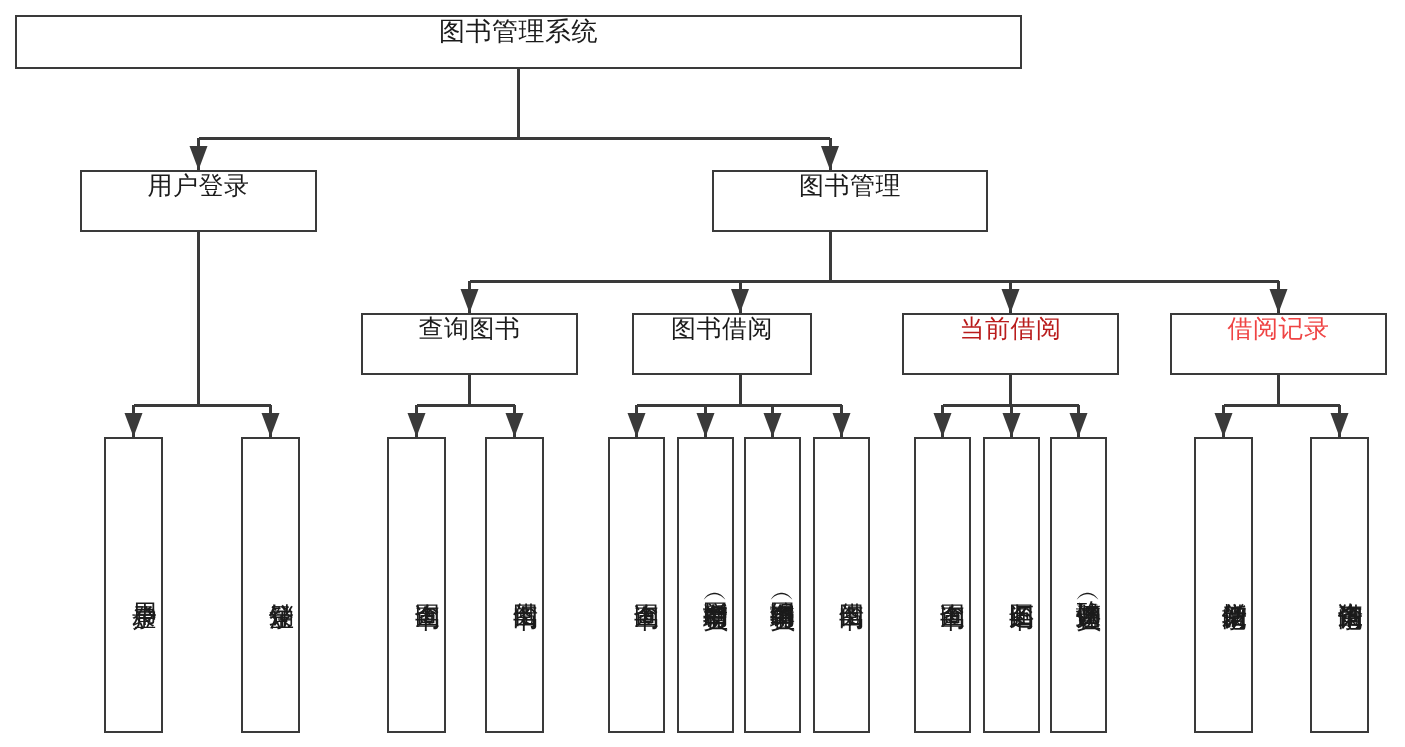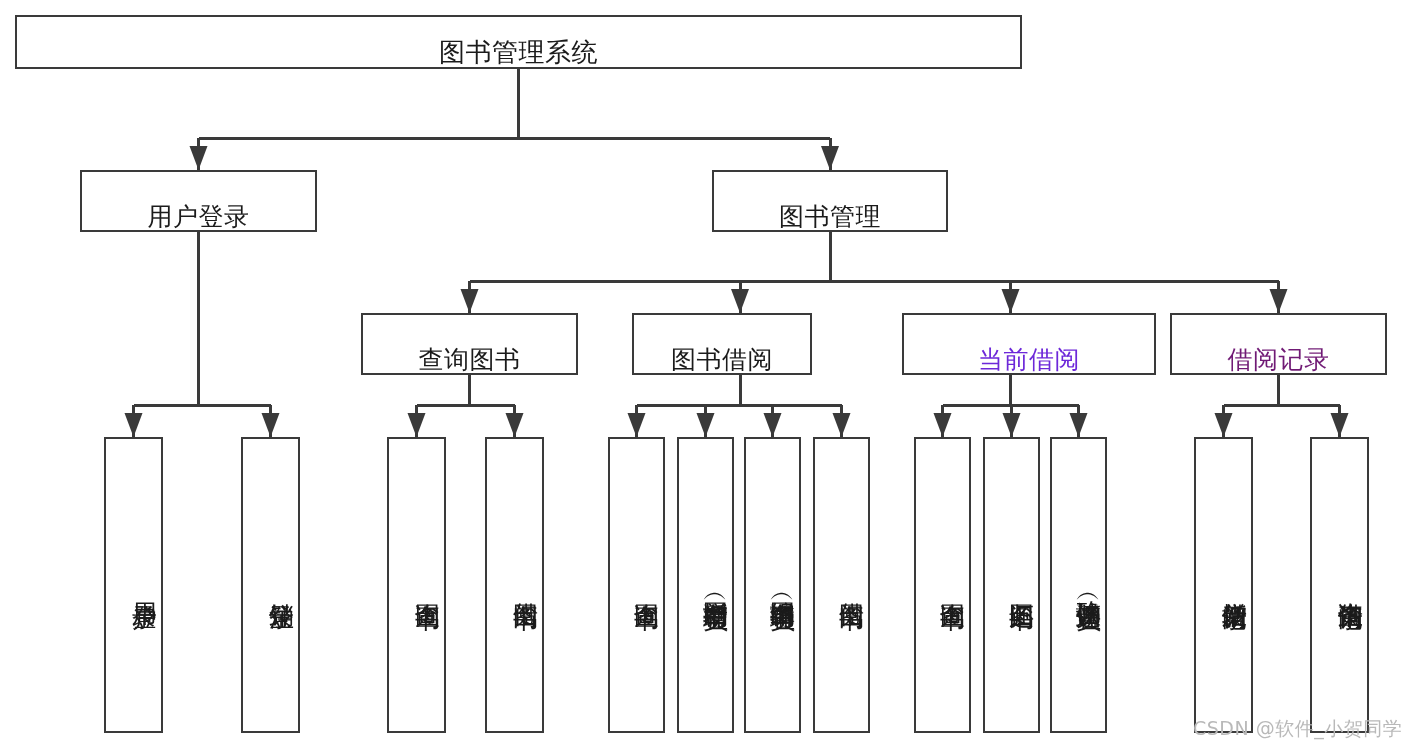--- a/index.html
+++ b/index.html
@@ -24,21 +24,21 @@
     width: 1405px;
     height: 747px;
     pointer-events: none;
   }
   .node {
     position: absolute;
     box-sizing: border-box;
     background: #ffffff;
     border: 2px solid #3a3a3a;
     display: flex;
-    align-items: flex-end;
+    align-items: flex-start;
     justify-content: center;
     color: #1b1b1b;
   }
   .node.horiz {
     font-size: 25px;
     letter-spacing: 0.5px;
     line-height: 1.1;
   }
   .node.vert {
     writing-mode: vertical-rl;
@@ -126,33 +126,33 @@
       <line x1="1339.5" y1="405" x2="1339.5" y2="437" stroke="#3a3a3a" stroke-width="3" shape-rendering="crispEdges"></line>
       <polygon points="1330.5,413 1348.5,413 1339.5,437" fill="#3a3a3a"></polygon>
     </svg>
   <div id="nodes">
       <div class="node horiz root" style="left: 15px; top: 15px; width: 1007px; height: 54px; border-color: rgb(58, 58, 58); color: rgb(27, 27, 27);">
         <span class="label">图书管理系统</span>
       </div>
       <div class="node horiz" style="left: 80px; top: 170px; width: 237px; height: 62px; border-color: rgb(58, 58, 58); color: rgb(27, 27, 27);">
         <span class="label">用户登录</span>
       </div>
-      <div class="node horiz" style="left: 712px; top: 170px; width: 236px; height: 62px; border-color: rgb(58, 58, 58); color: rgb(27, 27, 27);">
+      <div class="node horiz" style="left: 712px; top: 170px; width: 276px; height: 62px; border-color: rgb(58, 58, 58); color: rgb(27, 27, 27);">
         <span class="label">图书管理</span>
       </div>
       <div class="node horiz" style="left: 361px; top: 313px; width: 217px; height: 62px; border-color: rgb(58, 58, 58); color: rgb(27, 27, 27);">
         <span class="label">查询图书</span>
       </div>
       <div class="node horiz" style="left: 632px; top: 313px; width: 180px; height: 62px; border-color: rgb(58, 58, 58); color: rgb(27, 27, 27);">
         <span class="label">图书借阅</span>
       </div>
-      <div class="node horiz" style="left: 902px; top: 313px; width: 254px; height: 62px; border-color: rgb(58, 58, 58); color: #6d28d9;">
+      <div class="node horiz" style="left: 902px; top: 313px; width: 217px; height: 62px; border-color: rgb(58, 58, 58); color: #b91c1c;">
         <span class="label">当前借阅</span>
       </div>
-      <div class="node horiz" style="left: 1170px; top: 313px; width: 217px; height: 62px; border-color: rgb(58, 58, 58); color: #701a75;">
+      <div class="node horiz" style="left: 1170px; top: 313px; width: 217px; height: 62px; border-color: rgb(58, 58, 58); color: #ef4444;">
         <span class="label">借阅记录</span>
       </div>
       <div class="node vert" style="left: 104px; top: 437px; width: 59px; height: 296px; border-color: rgb(58, 58, 58); color: rgb(27, 27, 27);">
         <span class="label">用户登录</span>
       </div>
       <div class="node vert" style="left: 241px; top: 437px; width: 59px; height: 296px; border-color: rgb(58, 58, 58); color: rgb(27, 27, 27);">
         <span class="label">注销登录</span>
       </div>
       <div class="node vert" style="left: 387px; top: 437px; width: 59px; height: 296px; border-color: rgb(58, 58, 58); color: rgb(27, 27, 27);">
         <span class="label">查询图书</span>
@@ -181,14 +181,13 @@
       <div class="node vert" style="left: 1050px; top: 437px; width: 57px; height: 296px; border-color: rgb(58, 58, 58); color: rgb(27, 27, 27);">
         <span class="label">确认归还（管理员）</span>
       </div>
       <div class="node vert" style="left: 1194px; top: 437px; width: 59px; height: 296px; border-color: rgb(58, 58, 58); color: rgb(27, 27, 27);">
         <span class="label">新增借阅记录</span>
       </div>
       <div class="node vert" style="left: 1310px; top: 437px; width: 59px; height: 296px; border-color: rgb(58, 58, 58); color: rgb(27, 27, 27);">
         <span class="label">查询借阅记录</span>
       </div>
     </div>
-  <div class="watermark" style="left: 1193px; top: 716px; color: rgb(185, 185, 185);">CSDN @软件_小贺同学</div>
 </div>
 
 </body></html>

